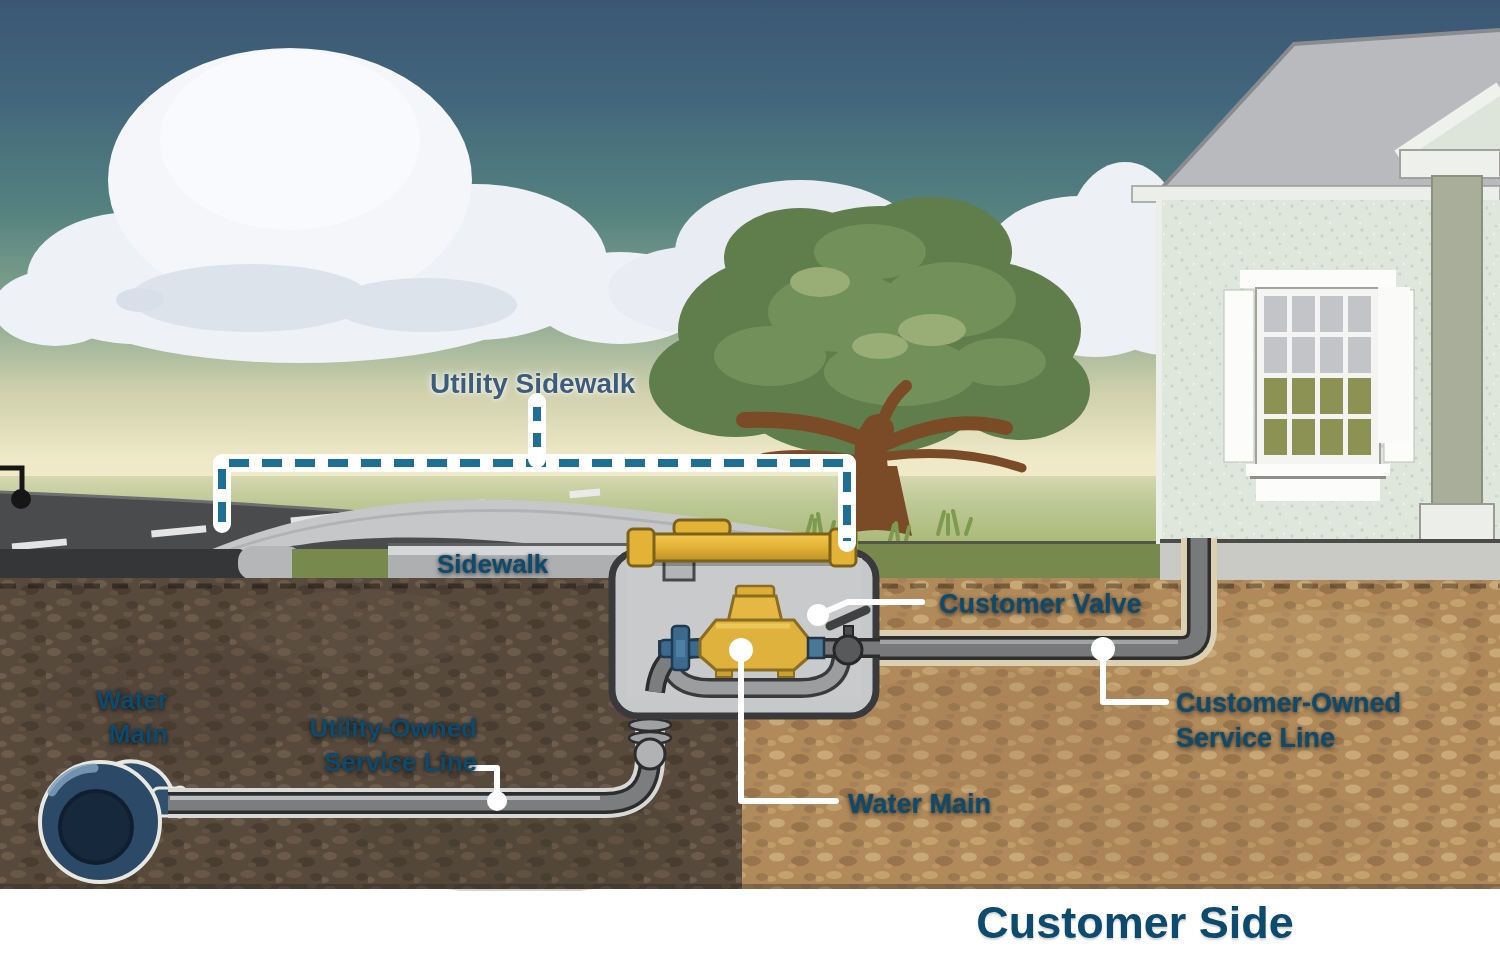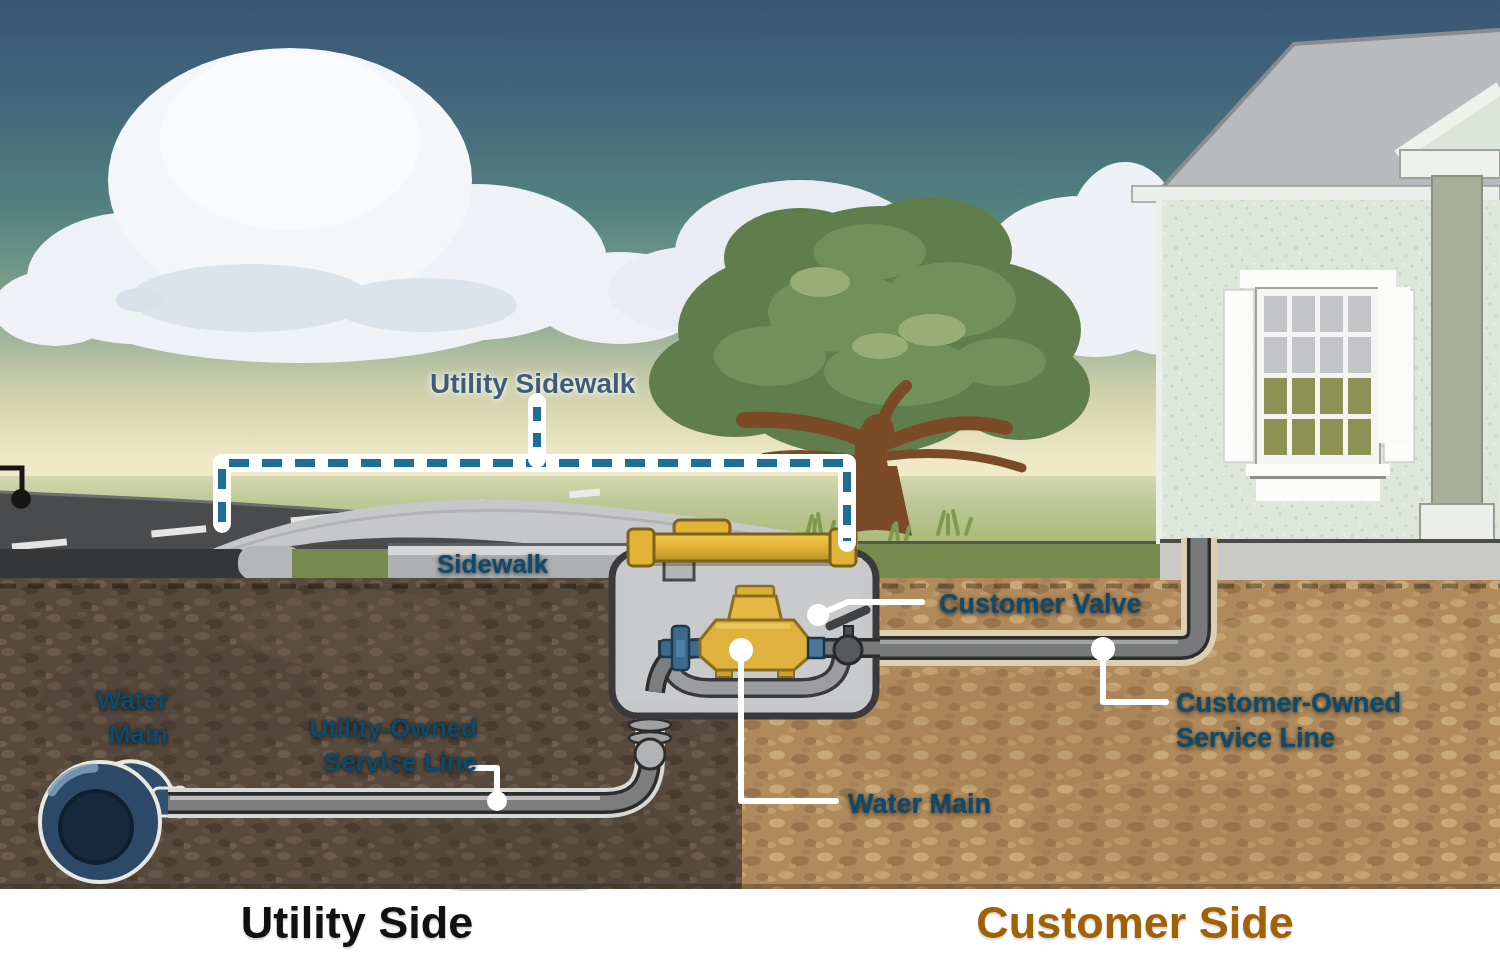--- a/index.html
+++ b/index.html
@@ -11,21 +11,21 @@
              text-shadow:0 2px 5px rgba(0,0,0,.55),0 0 3px rgba(0,0,0,.35);}
   .lbl-easement{color:#3d5b7a;font-size:28px;
              text-shadow:0 0 8px rgba(255,255,255,.95),0 0 3px rgba(255,255,255,.9);}
   .lbl-stack{text-align:right;}
   .lbl-stack span{display:block;}
   .lbl-left span{display:block;text-align:left;}
   .side-title{position:absolute;top:897px;transform:translateX(-50%);
               font-weight:bold;font-size:45px;letter-spacing:0px;
               text-shadow:0 2px 2px rgba(0,0,0,.18);}
   .side-title.utility{color:#111111;}
-  .side-title.customer{color:#a16207;}
+  .side-title.customer{color:#0c4a6e;}
 </style>
 </head>
 <body>
 
 <div class="scene">
 
 <svg width="1500" height="891" viewBox="0 0 1500 891">
   <defs>
     <linearGradient id="skyGrad" x1="0" y1="0" x2="0" y2="1">
       <stop offset="0" stop-color="#3b5674"></stop>
@@ -345,16 +345,15 @@
   <div class="lbl lbl-white lbl-stack" style="left:287px;top:712px;width:190px;font-size:26px;">
     <span>Utility-Owned</span>
     <span>Service Line</span>
   </div>
 
   <div class="lbl lbl-white lbl-left" style="left:1176px;top:686px;font-size:27px;">
     <span>Customer-Owned</span>
     <span>Service Line</span>
   </div>
 
-  <div class="side-title utility" style="left:357px;">Utility Side</div>
   <div class="side-title customer" style="left:1135px;">Customer Side</div>
 
 </div>
 
 </body></html>

